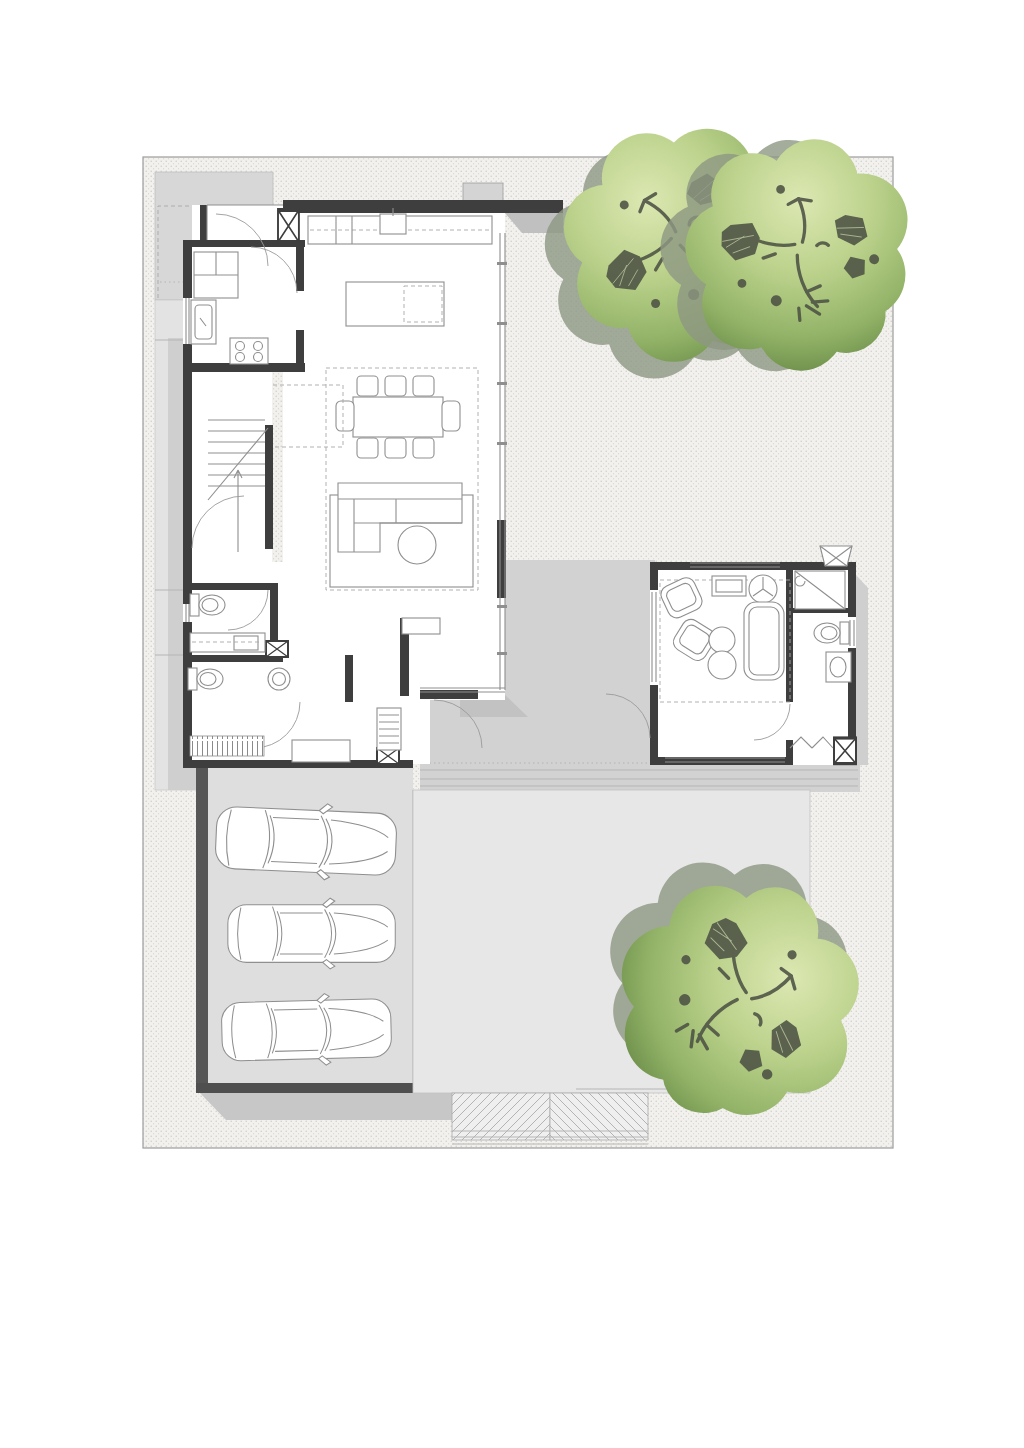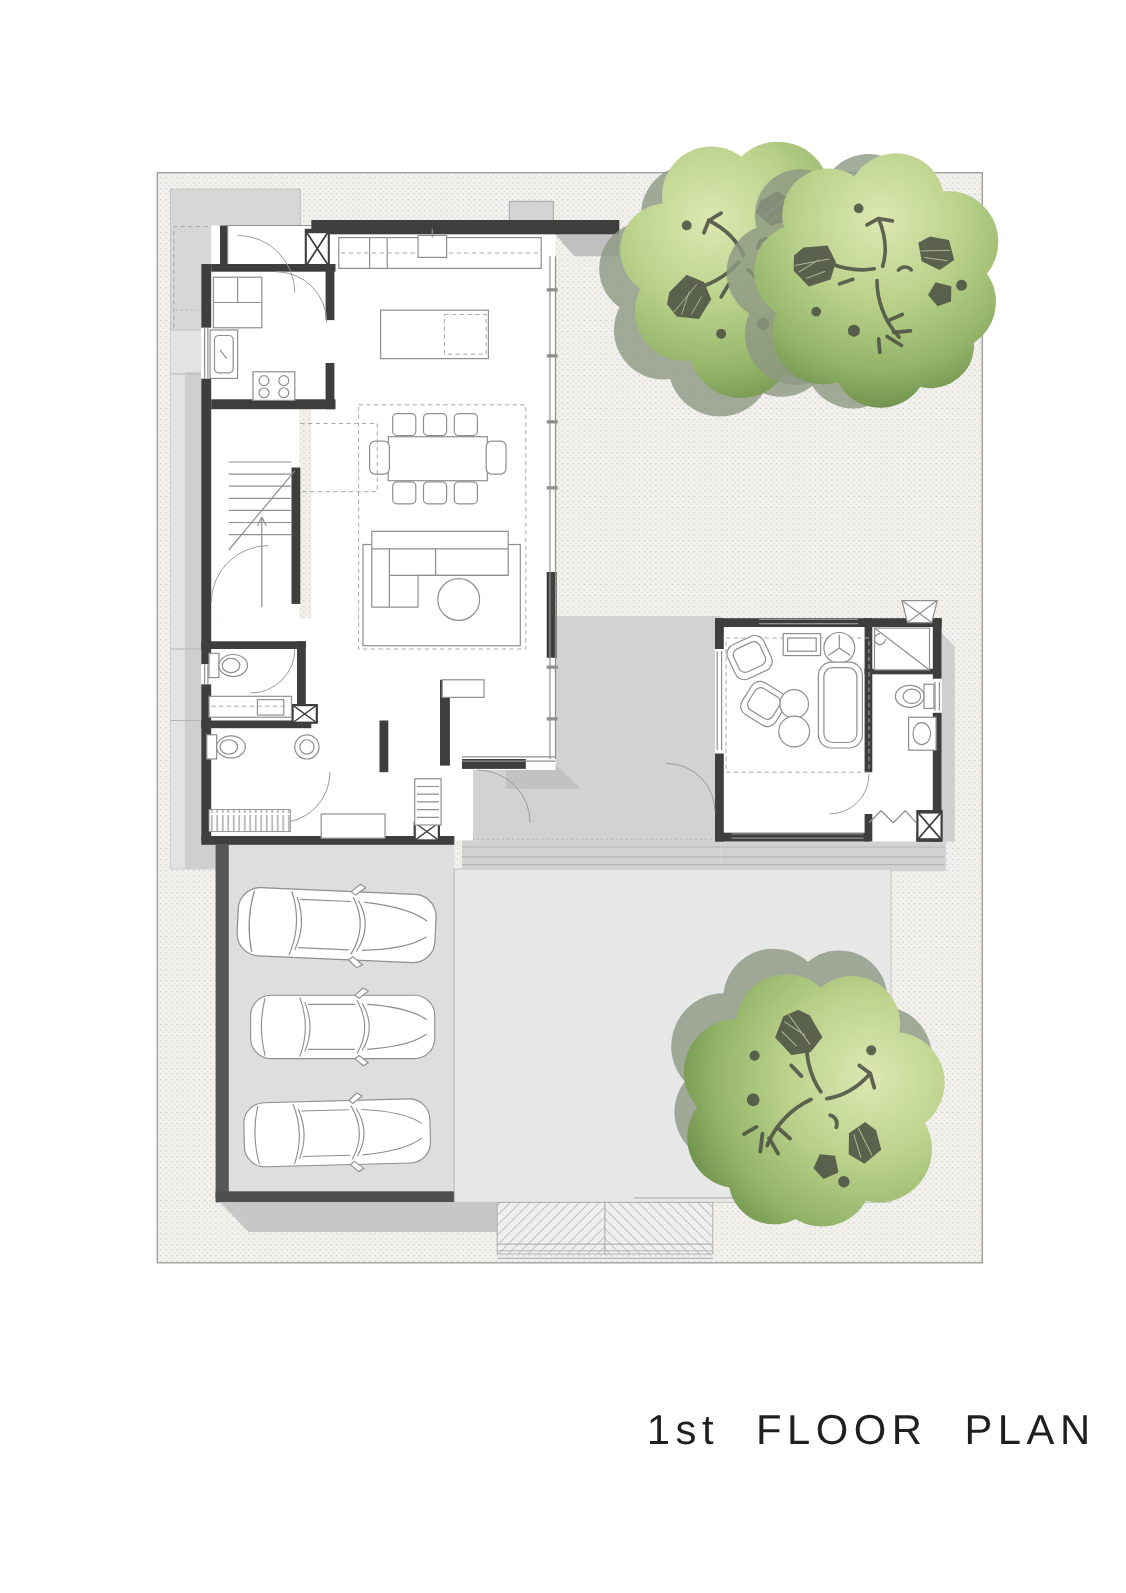--- a/index.html
+++ b/index.html
@@ -371,14 +371,13 @@
     <use href="#car" transform="translate(220,997) rotate(-1.5,85,33) scale(0.94)"></use>
   </g>
 
   <g>
     <use href="#treeSym" transform="translate(678,243) scale(1.12)"></use>
     <use href="#treeSym" transform="translate(797,252) scale(1.10) rotate(40)"></use>
     <use href="#treeSym" transform="translate(740,998) scale(1.15) rotate(105)"></use>
   </g>
 </svg>
 
-<div class="title">1st FLOOR PLAN</div>
 </div>
 
 </body></html>

